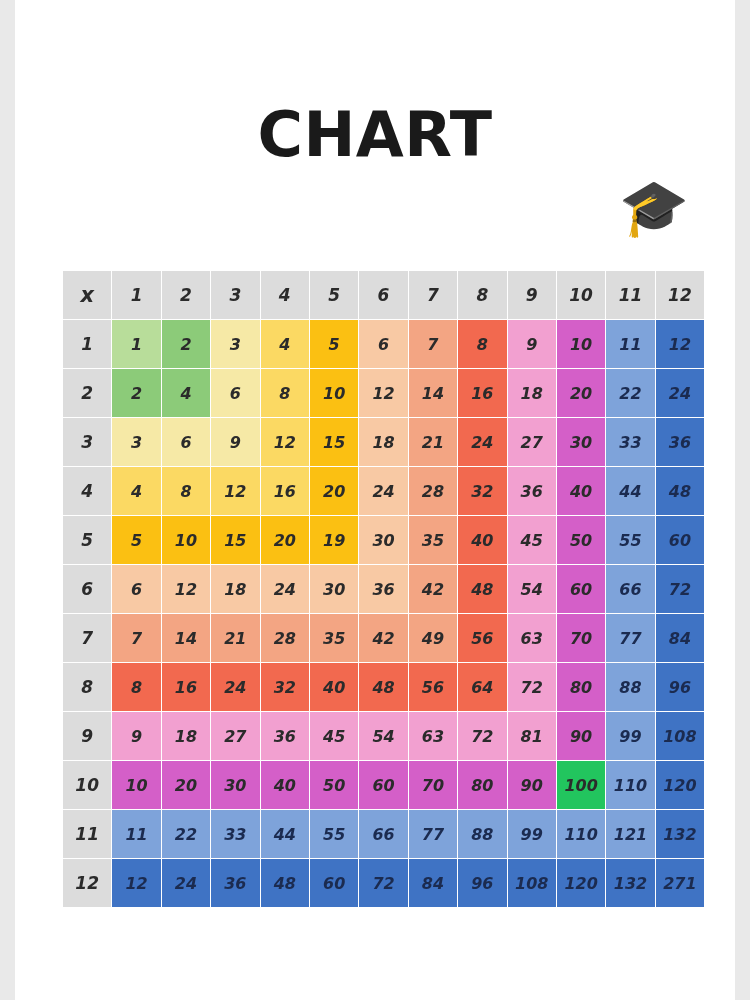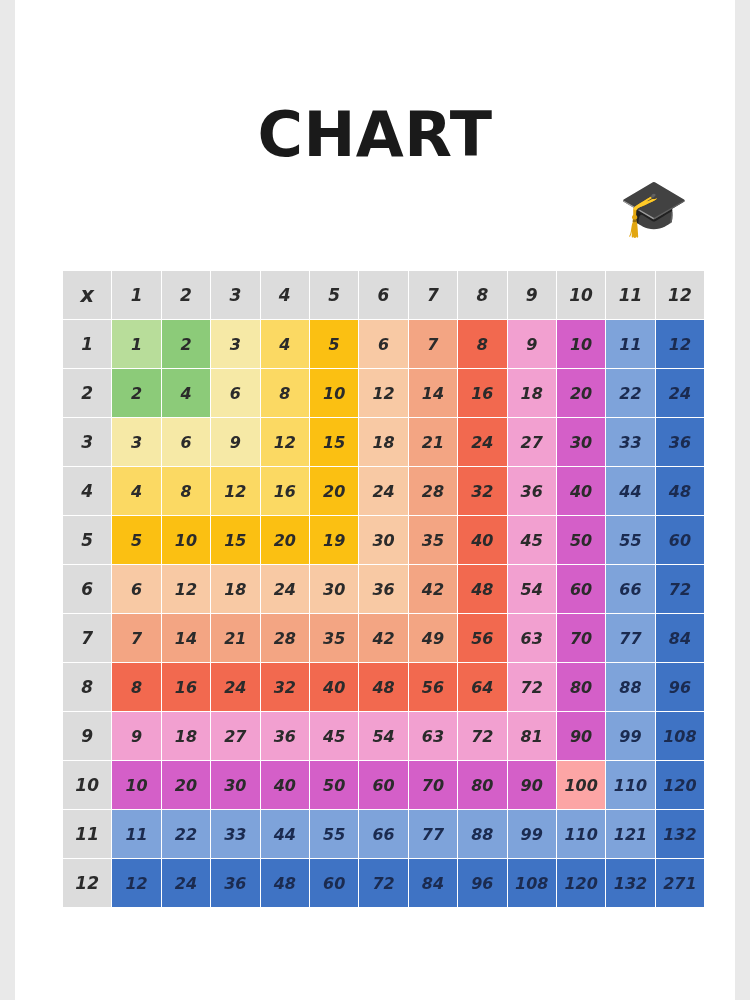--- a/index.html
+++ b/index.html
@@ -269,21 +269,21 @@
             <th class="rowhead">10</th>
             <td class="cell" style="background: rgb(212, 95, 200);">10</td>
             <td class="cell" style="background: rgb(212, 95, 200);">20</td>
             <td class="cell" style="background: rgb(212, 95, 200);">30</td>
             <td class="cell" style="background: rgb(212, 95, 200);">40</td>
             <td class="cell" style="background: rgb(212, 95, 200);">50</td>
             <td class="cell" style="background: rgb(212, 95, 200);">60</td>
             <td class="cell" style="background: rgb(212, 95, 200);">70</td>
             <td class="cell" style="background: rgb(212, 95, 200);">80</td>
             <td class="cell" style="background: rgb(212, 95, 200);">90</td>
-            <td class="cell" style="background: #fca5a5;">100</td>
+            <td class="cell" style="background: #22c55e;">100</td>
             <td class="cell" style="background: rgb(126, 163, 218); color: rgb(27, 43, 80);">110</td>
             <td class="cell" style="background: rgb(63, 115, 196); color: rgb(27, 43, 80);">120</td>
           </tr>
           <tr>
             <th class="rowhead">11</th>
             <td class="cell" style="background: rgb(126, 163, 218); color: rgb(27, 43, 80);">11</td>
             <td class="cell" style="background: rgb(126, 163, 218); color: rgb(27, 43, 80);">22</td>
             <td class="cell" style="background: rgb(126, 163, 218); color: rgb(27, 43, 80);">33</td>
             <td class="cell" style="background: rgb(126, 163, 218); color: rgb(27, 43, 80);">44</td>
             <td class="cell" style="background: rgb(126, 163, 218); color: rgb(27, 43, 80);">55</td>

